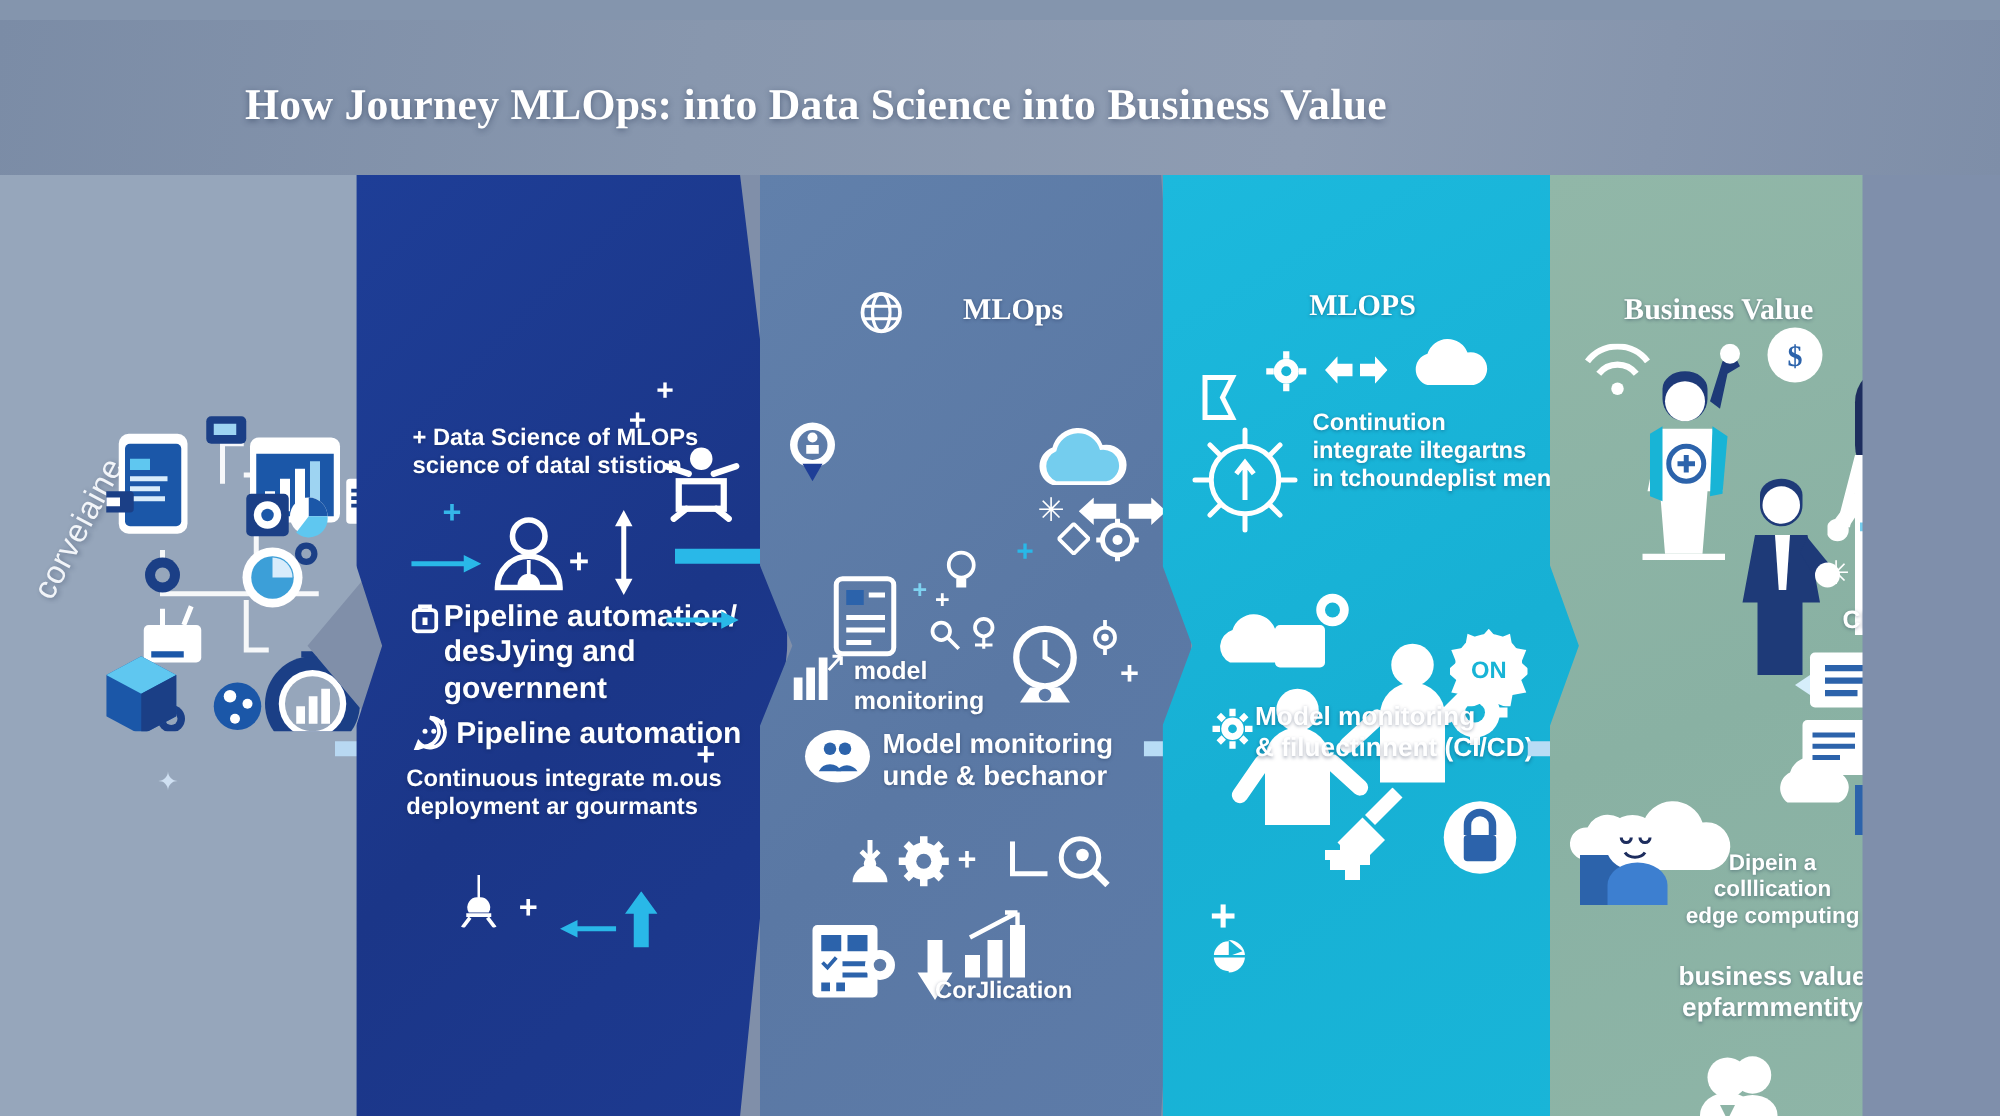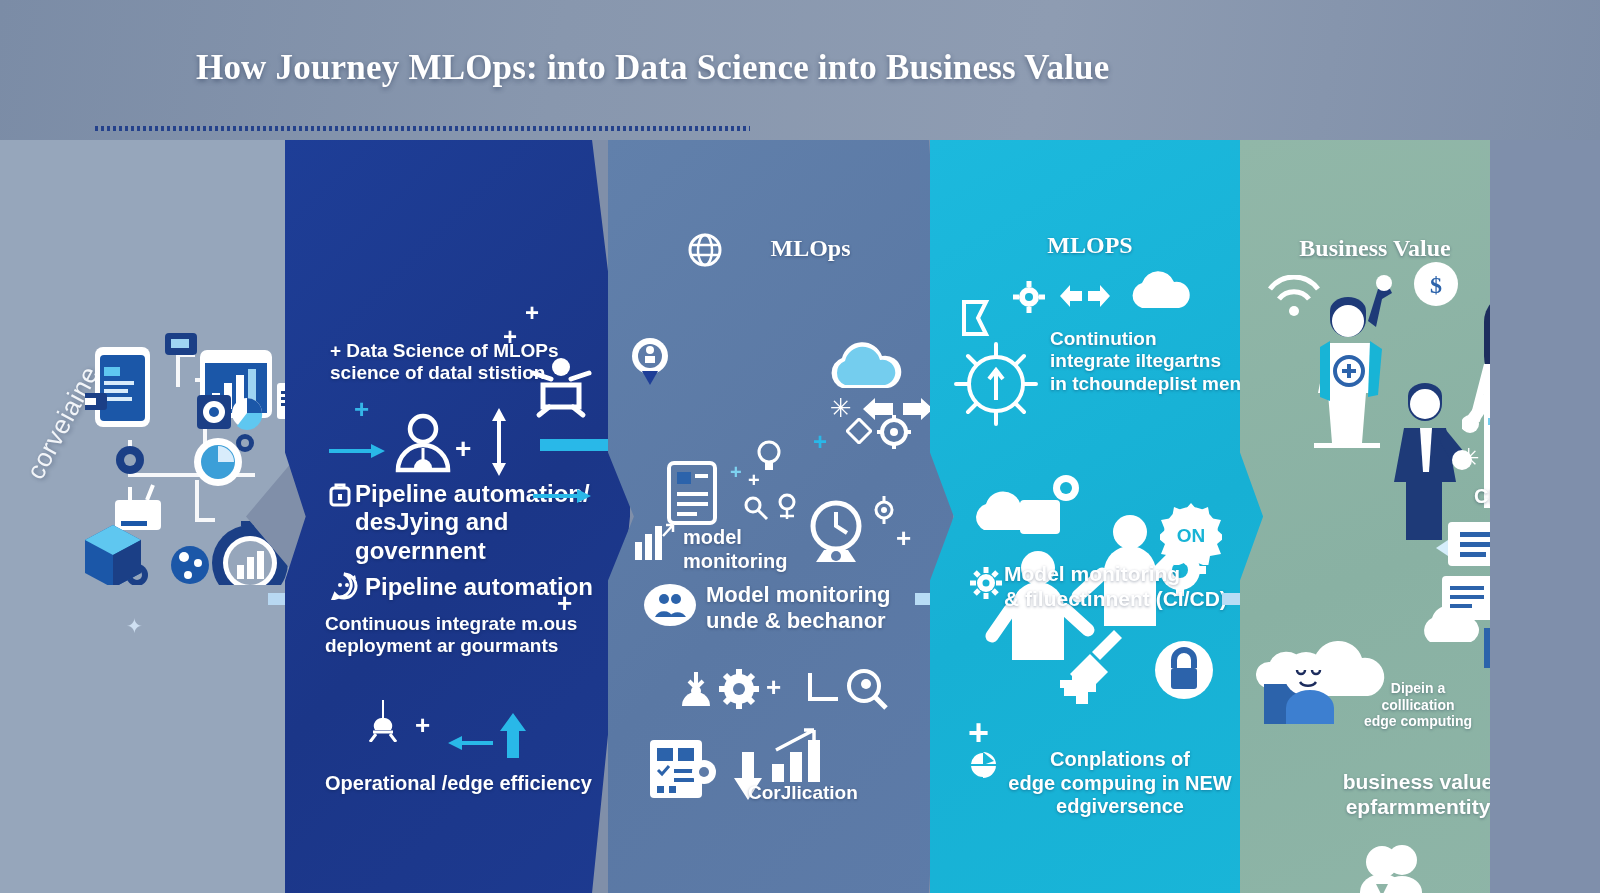--- a/index.html
+++ b/index.html
@@ -5,21 +5,21 @@
   html,body{margin:0;padding:0;}
   body{
     width:1600px;height:893px;overflow:hidden;
     font-family:"Liberation Sans","DejaVu Sans",sans-serif;
     background:#8495ad;
   }
   #stage{position:relative;width:1600px;height:893px;overflow:hidden;}
 
   
   .header{
-    position:absolute;left:0;top:0;width:1600px;height:140px;
+    position:absolute;left:0;top:16px;width:1600px;height:140px;
     background:linear-gradient(100deg,#7b8ca6 0%,#8897ae 35%,#8e9cb2 65%,#7e8ea8 100%);
   }
   .header-title{
     position:absolute;left:196px;top:48px;
     font-size:35px;font-weight:bold;color:#ffffff;
     letter-spacing:.2px;white-space:nowrap;
     text-shadow:0 2px 5px rgba(25,40,70,.45);
     font-family:"Liberation Serif","DejaVu Serif",serif;
   }
   .header-rule{
@@ -244,21 +244,20 @@
       </svg>
       <div class="plus" style="left:130px;top:572px;font-size:26px;color:#ffffff">+</div>
 
       <svg class="ico" style="left:163px;top:595px" width="45" height="16" viewBox="0 0 45 16">
         <path d="M45 6 H14 V1 L0 8 L14 15 V10 H45 Z" fill="#29b8e8"></path>
       </svg>
       <svg class="ico" style="left:215px;top:573px" width="26" height="45" viewBox="0 0 26 45">
         <path d="M13 0 L26 18 H19 V45 H7 V18 H0 Z" fill="#29b8e8"></path>
       </svg>
 
-      <div class="body-txt" style="left:40px;top:632px;font-size:20px">Operational /edge efficiency</div>
     </div>
 
     <div class="panel p-mlops">
       <svg class="ico" style="left:80px;top:93px" width="34" height="34" viewBox="0 0 34 34">
         <circle cx="17" cy="17" r="15" fill="none" stroke="#ffffff" stroke-width="3"></circle>
         <ellipse cx="17" cy="17" rx="7" ry="15" fill="none" stroke="#ffffff" stroke-width="2.5"></ellipse>
         <path d="M2.5 12 H31.5 M2.5 22 H31.5" stroke="#ffffff" stroke-width="2.5"></path>
       </svg>
       <div class="p-title" style="top:95px;left:30px;width:100%;text-align:center">MLOps</div>
 
@@ -476,23 +475,20 @@
         <circle cx="32" cy="32" r="29" fill="#ffffff"></circle>
         <path d="M22 30 V22 A10 10 0 0 1 42 22 V30" fill="none" stroke="#2c63ab" stroke-width="6"></path>
         <rect x="19" y="30" width="26" height="21" rx="3" fill="#2c63ab"></rect>
       </svg>
 
       <svg class="ico" style="left:38px;top:610px" width="30" height="30" viewBox="0 0 30 30">
         <circle cx="15" cy="15" r="13" fill="#ffffff"></circle>
         <path d="M15 2 A13 13 0 0 0 15 28 M2 15 H28" stroke="#18b4d6" stroke-width="2" fill="none"></path>
         <path d="M15 2 L15 15 L26 11 Z" fill="#18b4d6"></path>
       </svg>
-      <div class="body-txt" style="left:70px;top:608px;width:240px;font-size:20px;text-align:center;white-space:pre-line">Conplations of
-edge compuing in NEW
-edgiversence</div>
     </div>
 
     <div class="conn" style="left:1222px">
       <svg width="62" height="38" viewBox="0 0 62 38">
           <path d="M0 13 H34 V0 L62 19 L34 38 V25 H0 Z" fill="#b8dcf5"></path>
         </svg>
     </div>
 
     <div class="panel p-bv">
       <div class="p-title" style="top:95px;left:-30px">Business Value</div>
@@ -571,21 +567,21 @@
       <svg class="ico" style="left:10px;top:478px" width="160" height="110" viewBox="0 0 160 110">
         <path d="M62 78 A19 19 0 0 1 64 42 A25 25 0 0 1 112 40 A18 18 0 0 1 118 78 Z" fill="#ffffff"></path>
         <path d="M18 70 A13 13 0 0 1 20 44 A18 18 0 0 1 52 43 A12 12 0 0 1 56 70 Z" fill="#ffffff"></path>
         <path d="M14 66 h34 v40 h-34 Z" fill="#2c63ab"></path>
         <circle cx="56" cy="56" r="22" fill="#ffffff"></circle>
         <path d="M36 106 V90 A24 18 0 0 1 84 90 V106 Z" fill="#3d7fd0"></path>
         <path d="M47 52 a4 4 0 0 0 8 0 M62 52 a4 4 0 0 0 8 0" stroke="#1d2d5e" stroke-width="2.5" fill="none"></path>
         <path d="M50 64 a9 7 0 0 0 16 0" stroke="#1d2d5e" stroke-width="2.5" fill="none"></path>
       </svg>
 
-      <div class="body-txt" style="left:78px;top:540px;width:200px;font-size:14px;text-align:center;white-space:pre-line">Dipein a
+      <div class="body-txt" style="left:78px;top:540px;width:200px;font-size:18px;text-align:center;white-space:pre-line">Dipein a
 colllication
 edge computing</div>
       <div class="body-txt" style="left:78px;top:630px;width:200px;font-size:21px;text-align:center;white-space:pre-line">business value
 epfarmmentity</div>
 
       <svg class="ico" style="left:112px;top:700px" width="80" height="76" viewBox="0 0 80 76">
         <circle cx="50" cy="20" r="15" fill="#ffffff"></circle>
         <path d="M30 76 V52 A20 16 0 0 1 70 52 V76 Z" fill="#ffffff"></path>
         <circle cx="30" cy="22" r="16" fill="#ffffff"></circle>
         <path d="M8 76 V52 A22 18 0 0 1 52 52 V76 Z" fill="#ffffff"></path>

